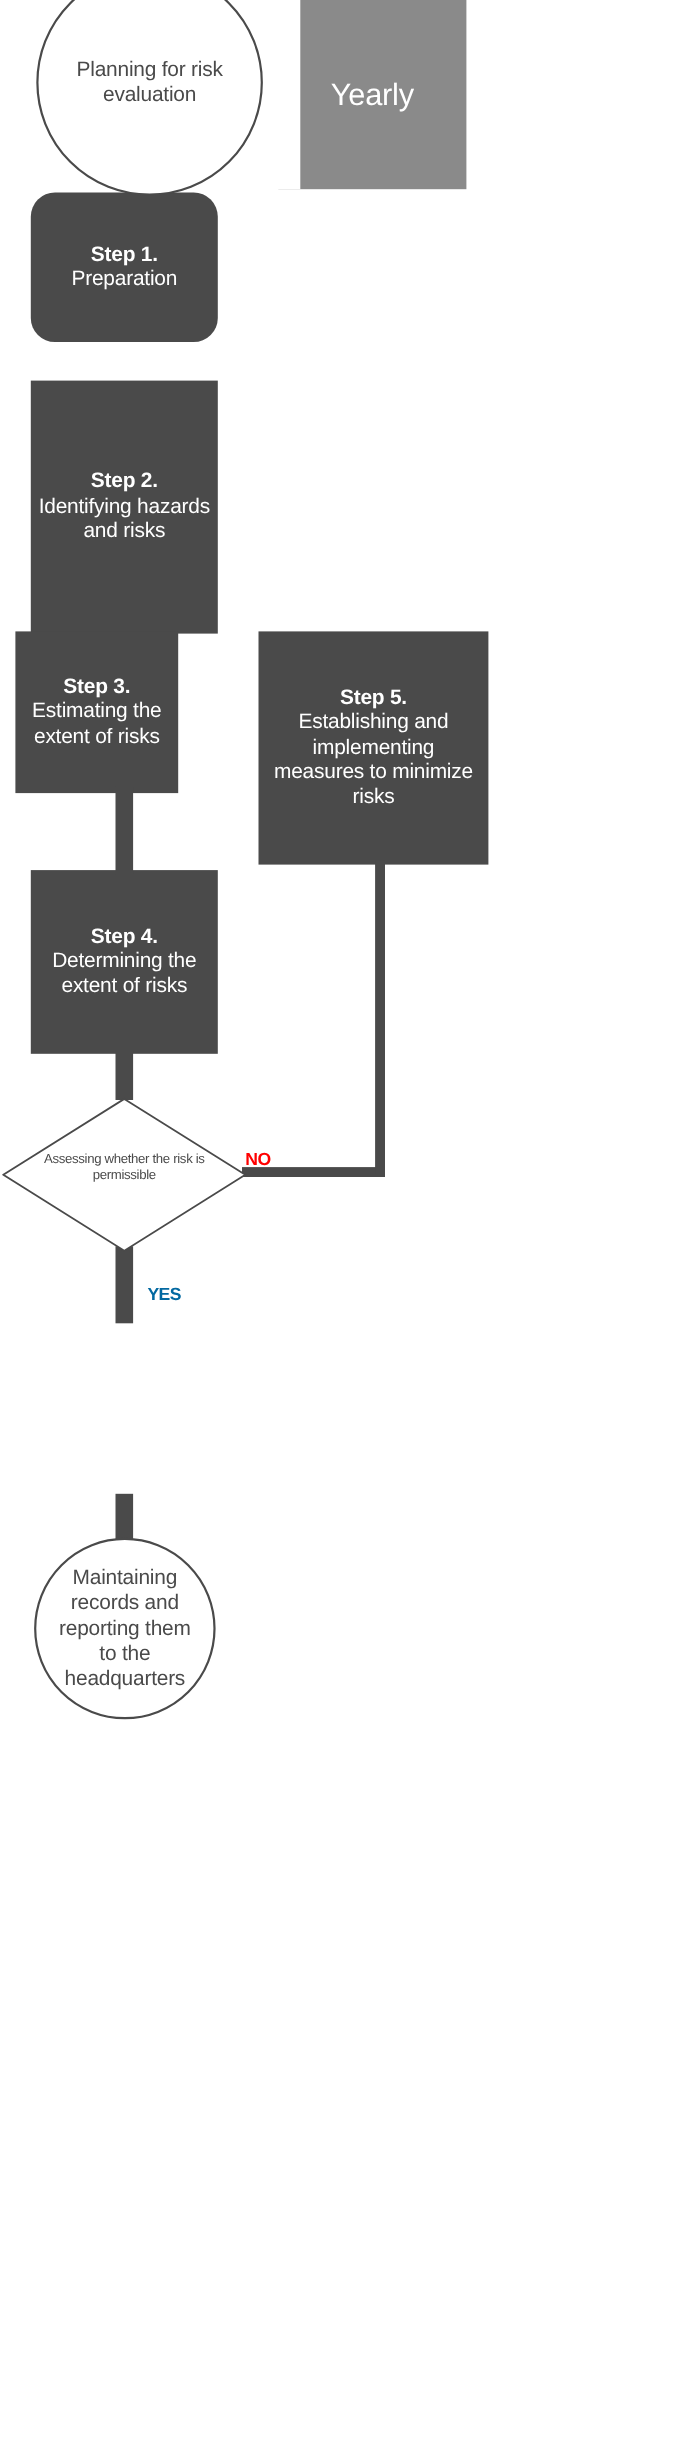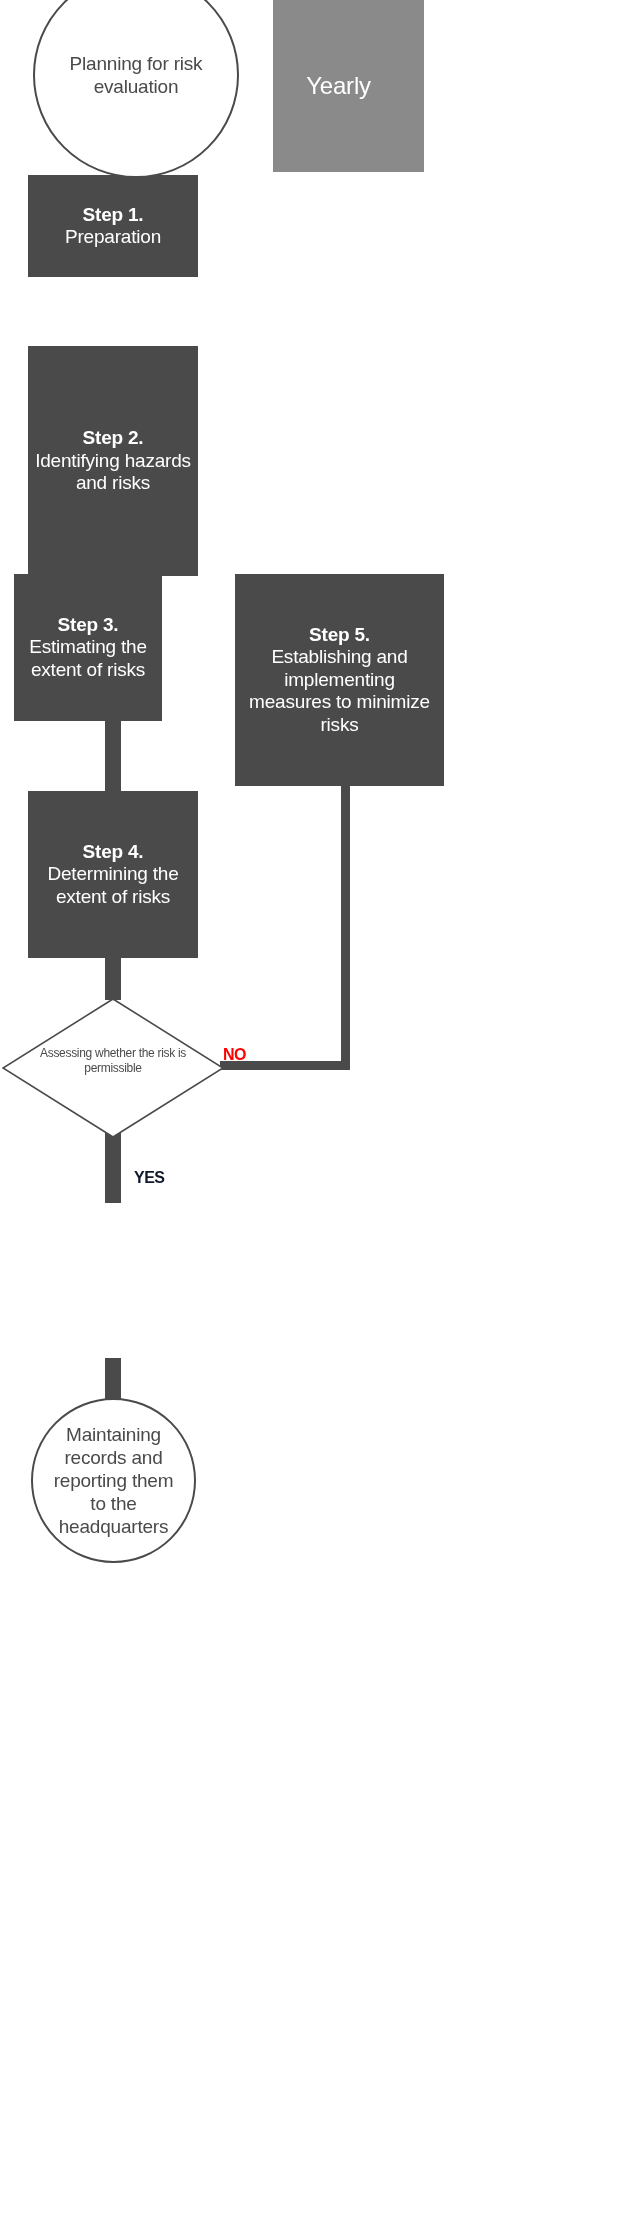--- a/index.html
+++ b/index.html
@@ -62,21 +62,21 @@
   .white-plate{
     position:absolute;
     background:#ffffff;
     z-index:3;
   }
 
   
   .grey-box{
     background:#8a8a8a;
     color:#ffffff;
-    font-size:24px;
+    font-size:28px;
     letter-spacing:-0.2px;
   }
 
   
   .conn{
     position:absolute;
     background:#4a4a4a;
     z-index:2;
   }
 
@@ -99,38 +99,38 @@
 
   
   .branch-label{
     position:absolute;
     font-weight:bold;
     font-size:16px;
     letter-spacing:-0.5px;
     z-index:6;
   }
   .label-no{color:#ff0000;}
-  .label-yes{color:#0f172a;}
+  .label-yes{color:#0369a1;}
 </style>
 </head>
 <body>
 
 <div id="canvas">
 
   <div class="white-plate" style="left:47px;top:-8px;width:226px;height:180px;"></div>
 
   <div class="node circle" style="left:33px;top:-28px;width:206px;height:206px;padding:0 26px;">
     <span>Planning for risk evaluation</span>
   </div>
 
   <div class="node grey-box" style="left:253px;top:0px;width:171px;height:172px;">
     <span>Yearly</span>
   </div>
 
-  <div class="node step-box" style="left:28px;top:175px;width:170px;height:102px;">
+  <div class="node step-box" style="left:28px;top:175px;width:170px;height:136px;border-radius:22px;">
     <span class="step-title">Step 1.</span>
     <span class="step-desc">Preparation</span>
   </div>
 
   <div class="node step-box" style="left:28px;top:346px;width:170px;height:230px;">
     <span class="step-title">Step 2.</span>
     <span class="step-desc">Identifying hazards and risks</span>
   </div>
 
   <div class="node step-box" style="left:14px;top:574px;width:148px;height:147px;">

